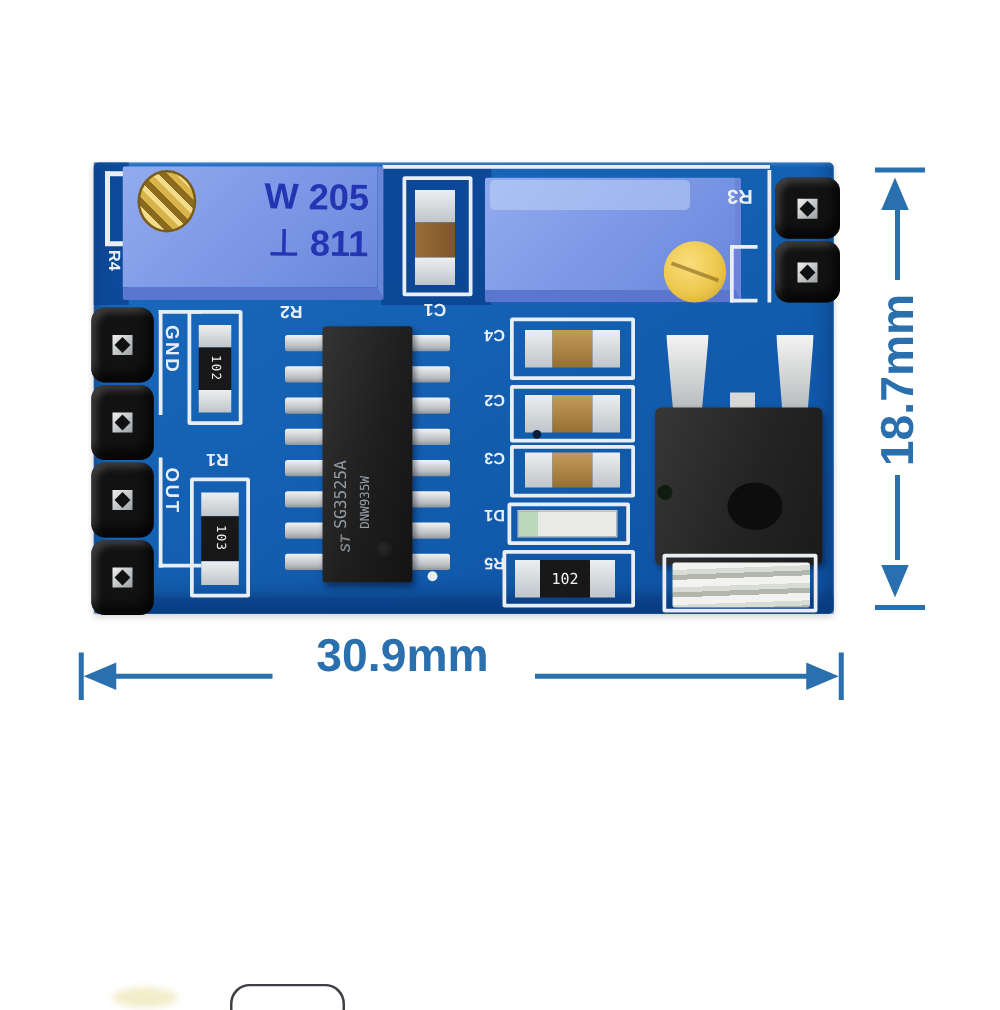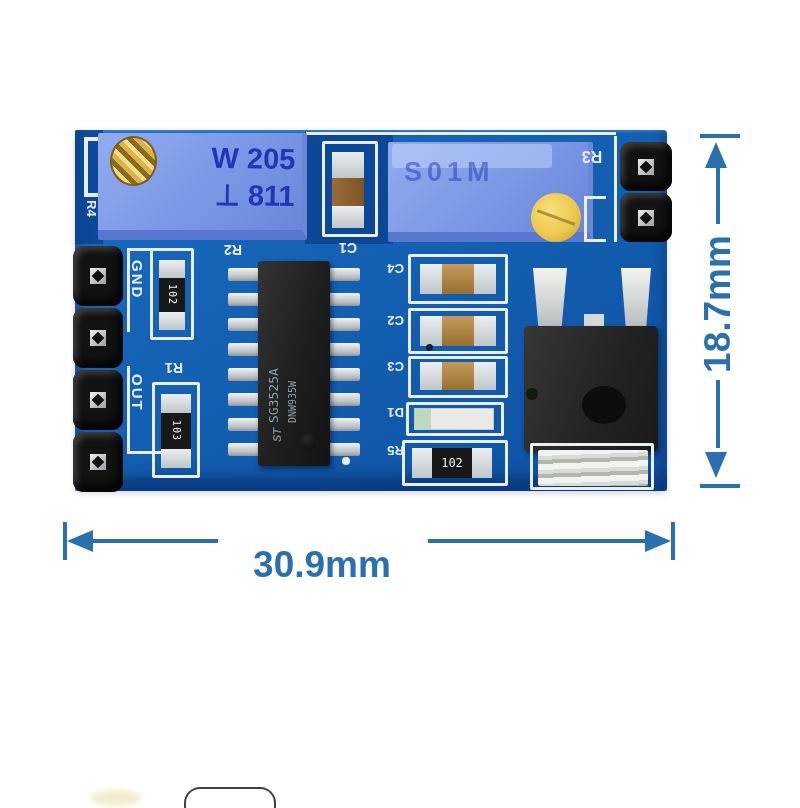--- a/index.html
+++ b/index.html
@@ -103,21 +103,20 @@
   <div class="abs" style="left:332px;top:152px;width:32px;">
     <div class="res-pad" style="height:26px;"></div>
     <div class="cap-body-v" style="height:28px;"></div>
     <div class="res-pad" style="height:22px;"></div>
   </div>
   <div class="silk flip abs" style="left:332px;top:241px;width:32px;font-size:14px;text-align:center;">C1</div>
 
   <div class="trimmer" style="left:388px;top:142px;width:205px;height:100px;"></div>
   <div class="abs" style="left:392px;top:144px;width:160px;height:24px;background:rgba(205,222,250,.45);border-radius:4px;"></div>
   <div class="trim-mark-faint abs" style="left:404px;top:154px;width:125px;font-size:27px;line-height:36px;">
-    <div>S01M</div>
   </div>
   <div class="screw screw-yellow" style="left:531px;top:193px;width:50px;height:49px;"></div>
 
   <div class="silk flip abs" style="left:576px;top:148px;width:32px;font-size:16px;text-align:center;">R3</div>
   <div class="abs" style="left:584px;top:196px;width:22px;height:46px;border-left:3px solid #e9eef5;border-top:3px solid #e9eef5;border-bottom:3px solid #e9eef5;"></div>
 
   <div class="pin" style="left:620px;top:142px;width:52px;height:49px;"></div>
   <div class="pin" style="left:620px;top:193px;width:52px;height:49px;"></div>
 
   <div class="pin" style="left:73px;top:246px;width:50px;height:60px;"></div>
@@ -230,21 +229,21 @@
     <div class="tab" style="left:538px;top:450px;width:110px;height:36px;"></div>
   </div>
 
   <div>
     <div class="dim" style="left:63px;top:522px;width:4px;height:38px;"></div>
     <div class="dim" style="left:671px;top:522px;width:4px;height:38px;"></div>
     <div class="tri" style="left:67px;top:530px;border-right:26px solid #2b70ae;border-top:11px solid transparent;border-bottom:11px solid transparent;"></div>
     <div class="dim" style="left:91px;top:539px;width:127px;height:4px;"></div>
     <div class="dim" style="left:428px;top:539px;width:218px;height:4px;"></div>
     <div class="tri" style="left:645px;top:530px;border-left:26px solid #2b70ae;border-top:11px solid transparent;border-bottom:11px solid transparent;"></div>
-    <div class="dim-text" style="left:222px;top:544px;width:200px;">30.9mm</div>
+    <div class="dim-text" style="left:222px;top:504px;width:200px;">30.9mm</div>
   </div>
 
   <div>
     <div class="dim" style="left:700px;top:134px;width:40px;height:4px;"></div>
     <div class="dim" style="left:700px;top:484px;width:40px;height:4px;"></div>
     <div class="tri" style="left:705px;top:142px;border-bottom:26px solid #2b70ae;border-left:11px solid transparent;border-right:11px solid transparent;"></div>
     <div class="dim" style="left:716px;top:168px;width:4px;height:56px;"></div>
     <div class="dim-text" style="left:643px;top:283px;width:150px;transform:rotate(-90deg);">18.7mm</div>
     <div class="dim" style="left:716px;top:380px;width:4px;height:68px;"></div>
     <div class="tri" style="left:705px;top:452px;border-top:26px solid #2b70ae;border-left:11px solid transparent;border-right:11px solid transparent;"></div>

